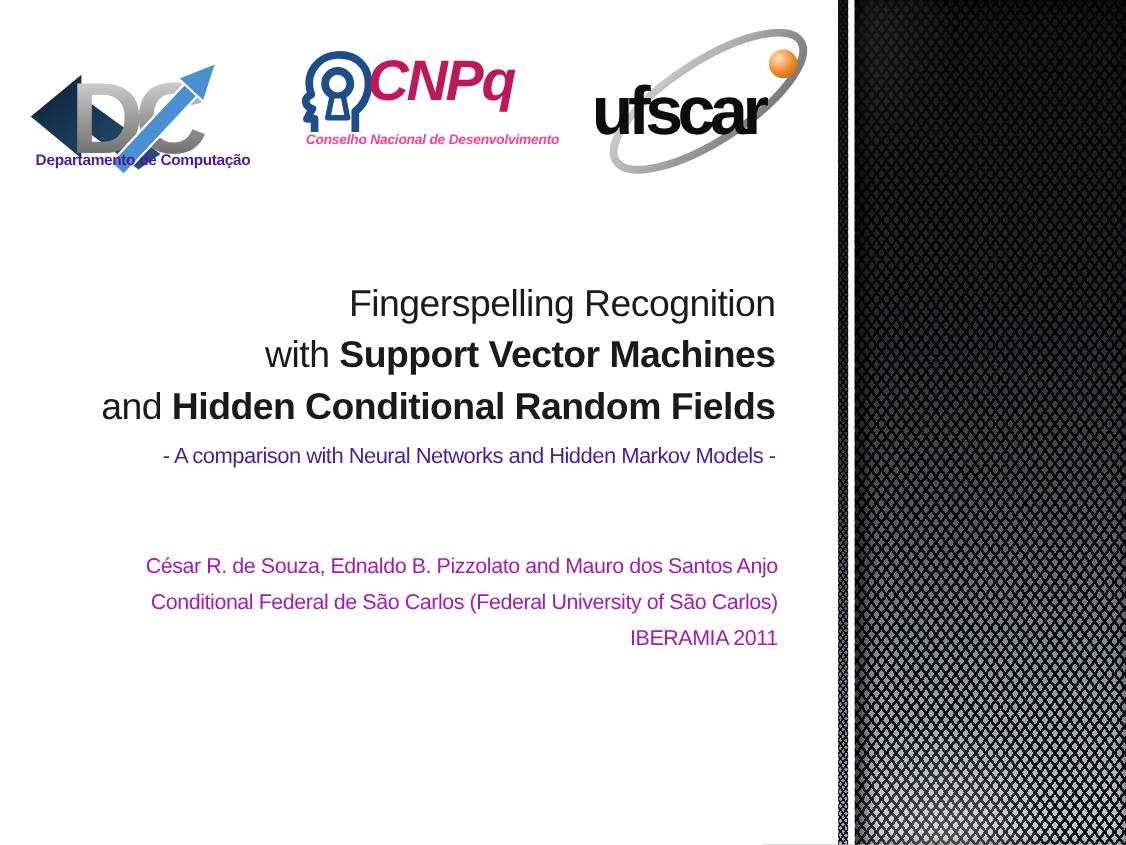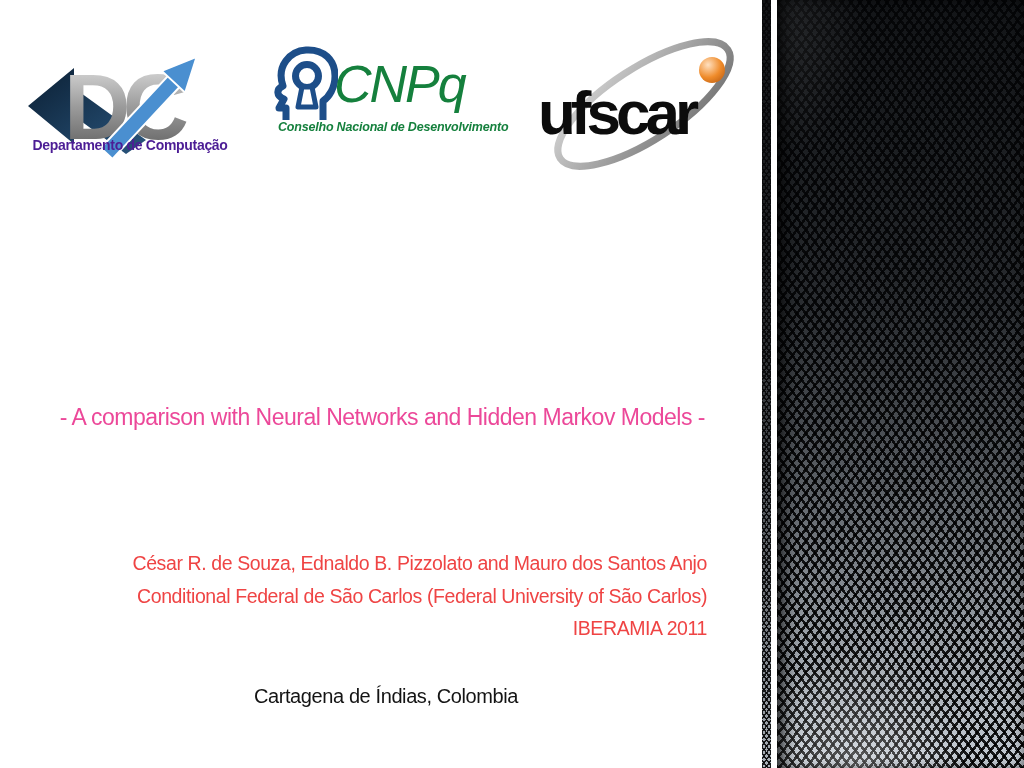--- a/index.html
+++ b/index.html
@@ -10,44 +10,44 @@
   }
   
   .logo{position:absolute;}
   .dc-logo{left:28px; top:40px; width:205px; height:125px;}
   .dc-caption{
     position:absolute; left:2px; top:97px; width:200px; text-align:center;
     font-size:14px; font-weight:700; color:#4c1d95; letter-spacing:-0.3px; white-space:nowrap;
   }
   .cnpq-logo{left:272px; top:46px; width:240px; height:110px;}
   .cnpq-name{
-    position:absolute; left:62px; top:10px;
-    font-size:52px; line-height:56px; font-weight:400; font-style:italic;
-    color:#15803d; letter-spacing:-2px;
+    position:absolute; left:62px; top:0;
+    font-size:52px; line-height:56px; font-weight:700; font-style:italic;
+    color:#be185d; letter-spacing:-2px;
   }
   .cnpq-caption{
     position:absolute; left:6px; top:74px; width:234px;
     font-size:12.5px; line-height:14px; font-weight:700; font-style:italic;
-    color:#15803d; letter-spacing:-0.2px; white-space:nowrap;
+    color:#ec4899; letter-spacing:-0.2px; white-space:nowrap;
   }
-  .ufscar-logo{left:534px; top:24px; width:218px; height:168px;}
+  .ufscar-logo{left:534px; top:12px; width:218px; height:168px;}
   
   .title-block{
     position:absolute; left:0; top:253px; width:705px; text-align:right;
     color:#1a1a1a; font-size:34px; line-height:47px; letter-spacing:-0.5px; white-space:nowrap;
   }
   .t-reg{font-weight:400;}
   .t-bold{font-weight:700;}
   .subtitle{
     position:absolute; left:0; top:404px; width:705px; text-align:right;
-    color:#ec4899; font-size:23px; letter-spacing:-0.5px; white-space:nowrap;
+    color:#4c1d95; font-size:20px; letter-spacing:-0.5px; white-space:nowrap;
   }
   .authors{
     position:absolute; left:0; top:499px; width:707px; text-align:right;
-    color:#ef4444; font-size:19.5px; line-height:32.5px; letter-spacing:-0.4px; white-space:nowrap;margin-top:48px;
+    color:#a21caf; font-size:19.5px; line-height:32.5px; letter-spacing:-0.4px; white-space:nowrap;
   }
   .venue{
     position:absolute; left:0; top:683px; width:772px; text-align:center;
     color:#141414; font-size:20px; line-height:27px; letter-spacing:-0.4px;
   }
   
   .texture-strip{
     position:absolute; left:762px; top:0; width:9px; height:768px;
     background-image:
       linear-gradient(to bottom, rgba(8,8,10,0.85) 0%, rgba(8,8,10,0.70) 40%, rgba(8,8,10,0.35) 72%, rgba(8,8,10,0.08) 100%),
@@ -122,29 +122,33 @@
             <stop offset="0.55" stop-color="#ef8b2a"></stop>
             <stop offset="1" stop-color="#b85a10"></stop>
         </radialGradient>
       </defs>
       <ellipse cx="110" cy="80" rx="100" ry="36" fill="none" stroke="url(#orbitG)" stroke-width="7" transform="rotate(-33 110 80)"></ellipse>
       <text x="4" y="110" font-size="62" font-weight="900" letter-spacing="-5" fill="#0c0c0c" font-family="Liberation Sans, sans-serif">ufscar</text>
       <circle cx="178" cy="46" r="13" fill="url(#ballG)"></circle>
     </svg>
   </div>
 
+  <div class="title-block">
+    <div><span class="t-reg">Fingerspelling Recognition</span></div>
+    <div><span class="t-reg">with </span><span class="t-bold">Support Vector Machines</span></div>
+    <div><span class="t-reg">and </span><span class="t-bold">Hidden Conditional Random Fields</span></div>
+  </div>
 
   <div class="subtitle">- A comparison with Neural Networks and Hidden Markov Models -</div>
 
   <div class="authors">
     <div>César R. de Souza, Ednaldo B. Pizzolato and Mauro dos Santos Anjo</div>
     <div>Conditional Federal de São Carlos (Federal University of São Carlos)</div>
     <div>IBERAMIA 2011</div>
   </div>
 
   <div class="venue">
-    <div>Cartagena de Índias, Colombia</div>
   </div>
 
   <div class="texture-strip"></div>
   <div class="texture-panel"></div>
 
 </div>
 
 </body></html>

